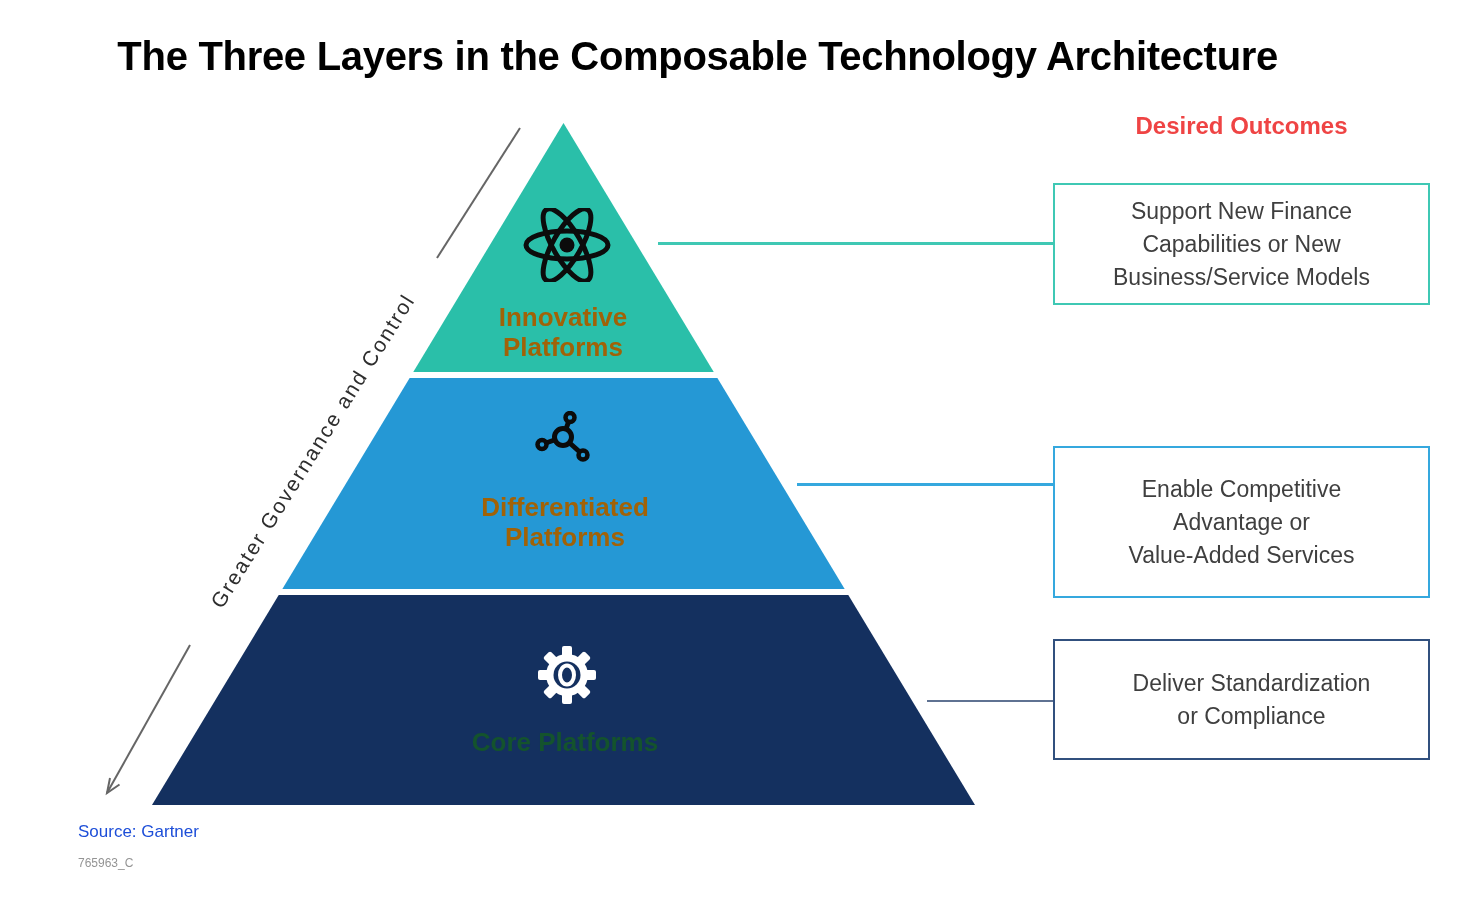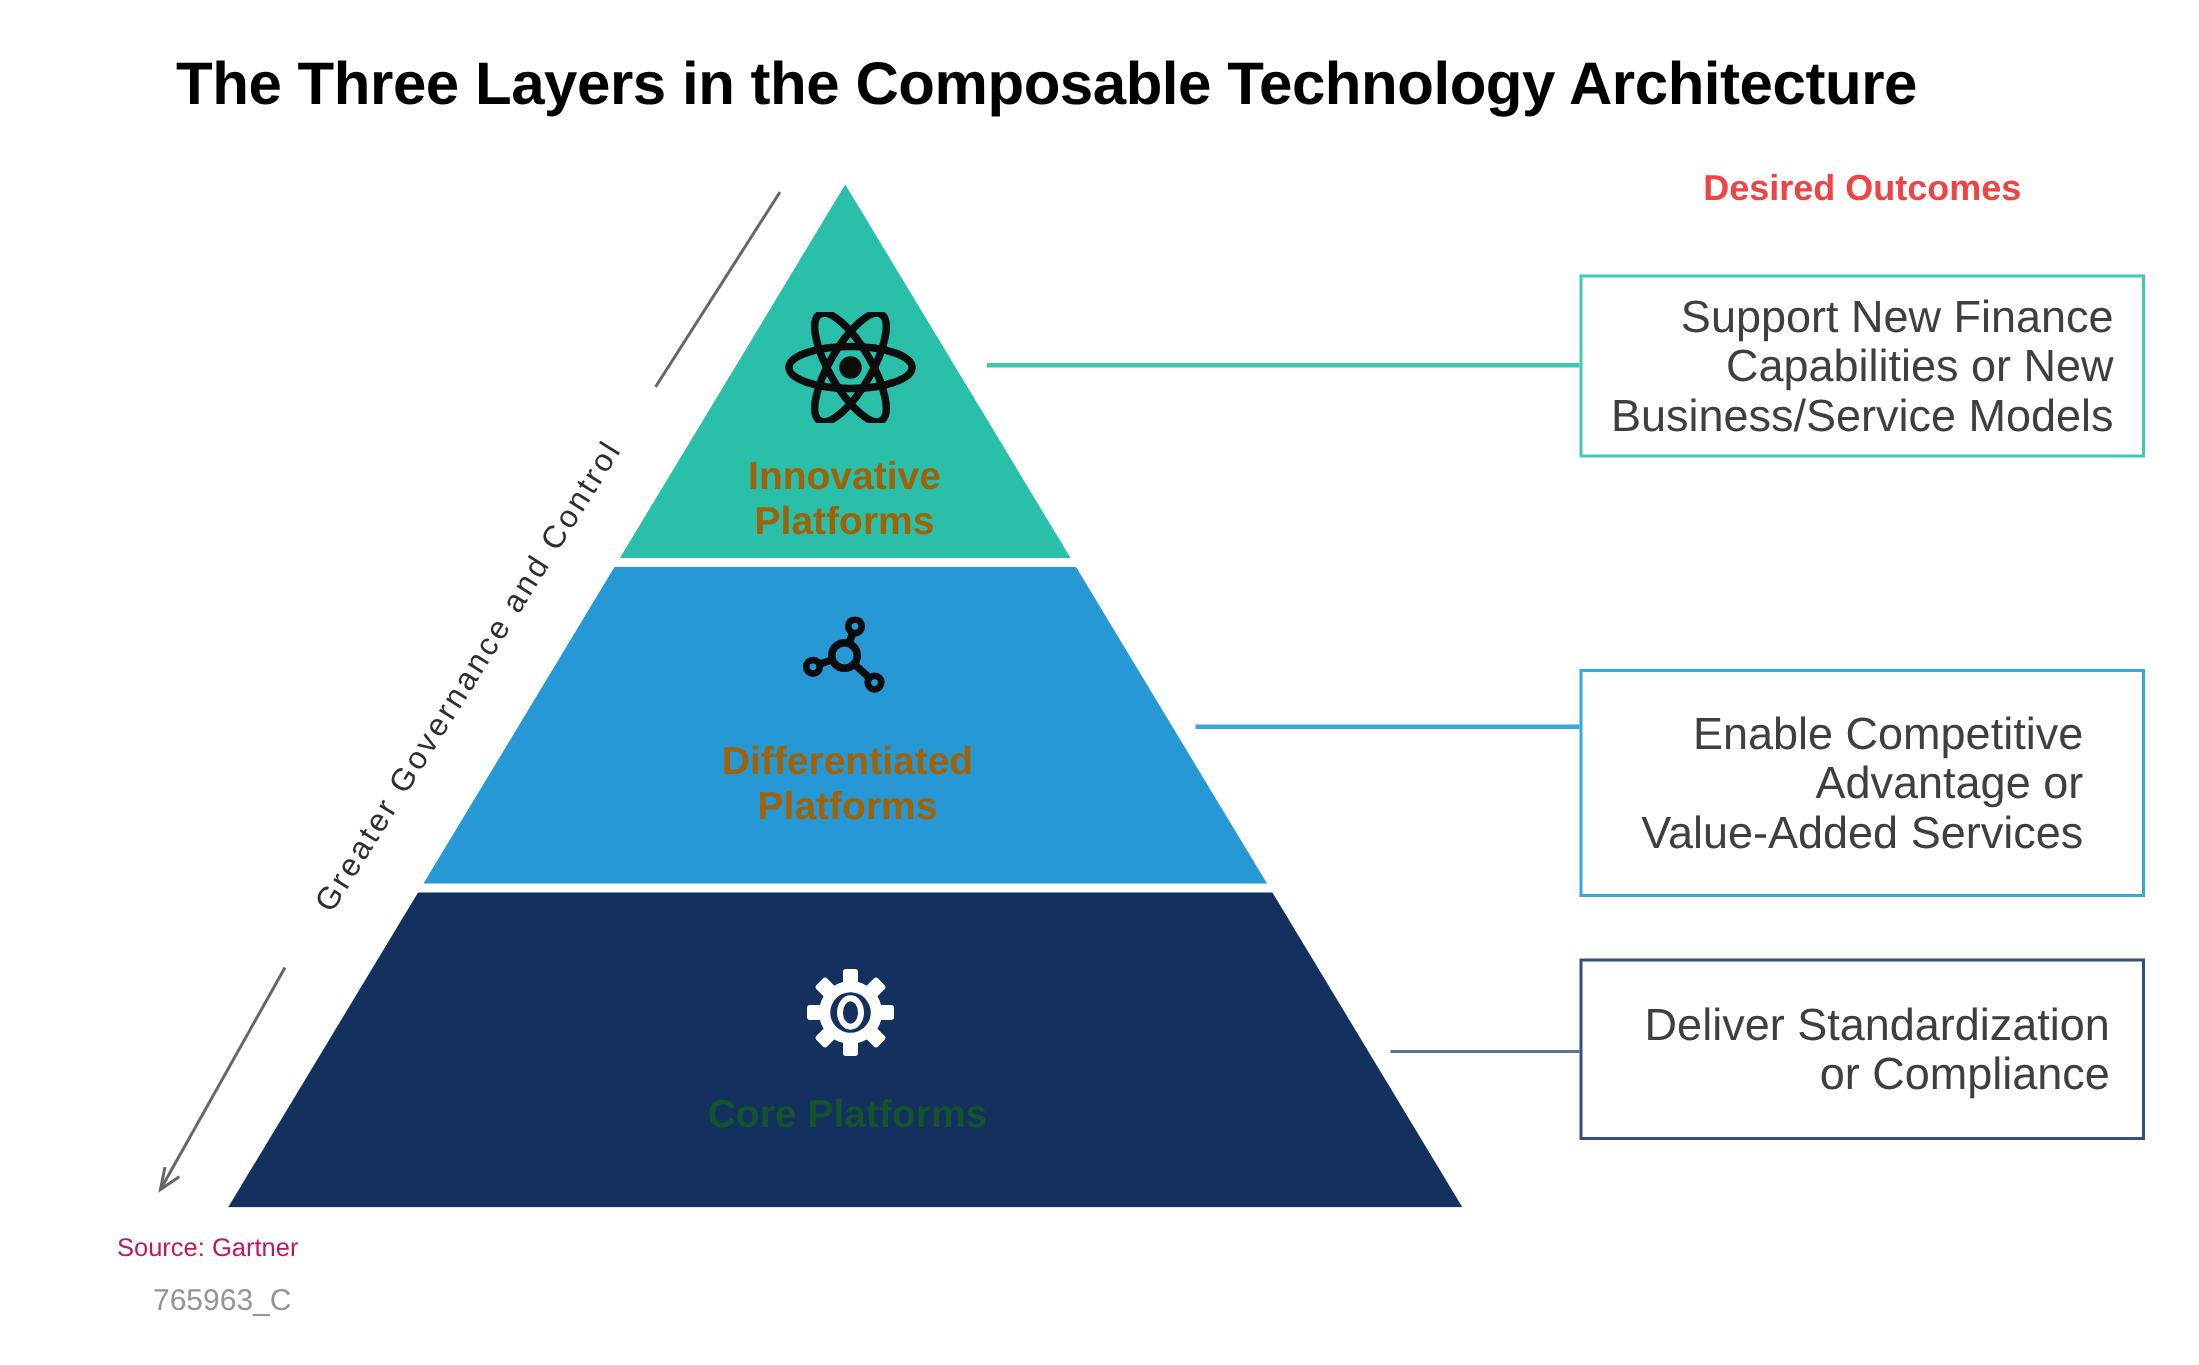--- a/index.html
+++ b/index.html
@@ -42,29 +42,29 @@
   .connector.c1{left:658px;top:242px;width:397px;height:3px;background:#3fc8b4;}
   .connector.c2{left:797px;top:483px;width:258px;height:3px;background:#35a8de;}
   .connector.c3{left:927px;top:700px;width:128px;height:2px;background:#5f7292;}
   
   .outcomes-header{
     position:absolute;left:1053px;top:112px;width:377px;text-align:center;
     font-size:24px;font-weight:bold;color:#ef4444;
   }
   .outcome-box{
     position:absolute;left:1053px;width:377px;box-sizing:border-box;
-    display:flex;align-items:center;justify-content:center;text-align:right;
-    background:#ffffff;font-size:30px;line-height:33px;color:#3f3f3f;white-space:pre-line;
+    display:flex;align-items:center;justify-content:center;text-align:center;
+    background:#ffffff;font-size:23px;line-height:33px;color:#3f3f3f;white-space:pre-line;
   }
   .outcome-box.b1{top:183px;height:122px;border:2px solid #3fc8b4;}
   .outcome-box.b2{top:446px;height:152px;border:2px solid #35a8de;}
   .outcome-box.b3{top:639px;height:121px;border:2px solid #31507e;padding-left:20px;}
   
-  .source-line{position:absolute;left:78px;top:822px;font-size:17px;color:#be185d;}
-  .doc-code{position:absolute;left:78px;top:856px;font-size:20px;color:#949494;margin-left:24px;}
+  .source-line{position:absolute;left:78px;top:822px;font-size:17px;color:#1d4ed8;}
+  .doc-code{position:absolute;left:78px;top:856px;font-size:12px;color:#949494;}
 </style>
 </head>
 <body>
 
 <div class="title">The Three Layers in the Composable Technology Architecture</div>
 
 <svg class="gov-svg" viewBox="0 0 600 850">
   <line x1="520" y1="128" x2="437" y2="258" stroke="#666666" stroke-width="2"></line>
   <line x1="190" y1="645" x2="107" y2="793" stroke="#666666" stroke-width="2"></line>
   <polyline points="119.5,784.5 107,793 110,778" fill="none" stroke="#666666" stroke-width="2"></polyline>

